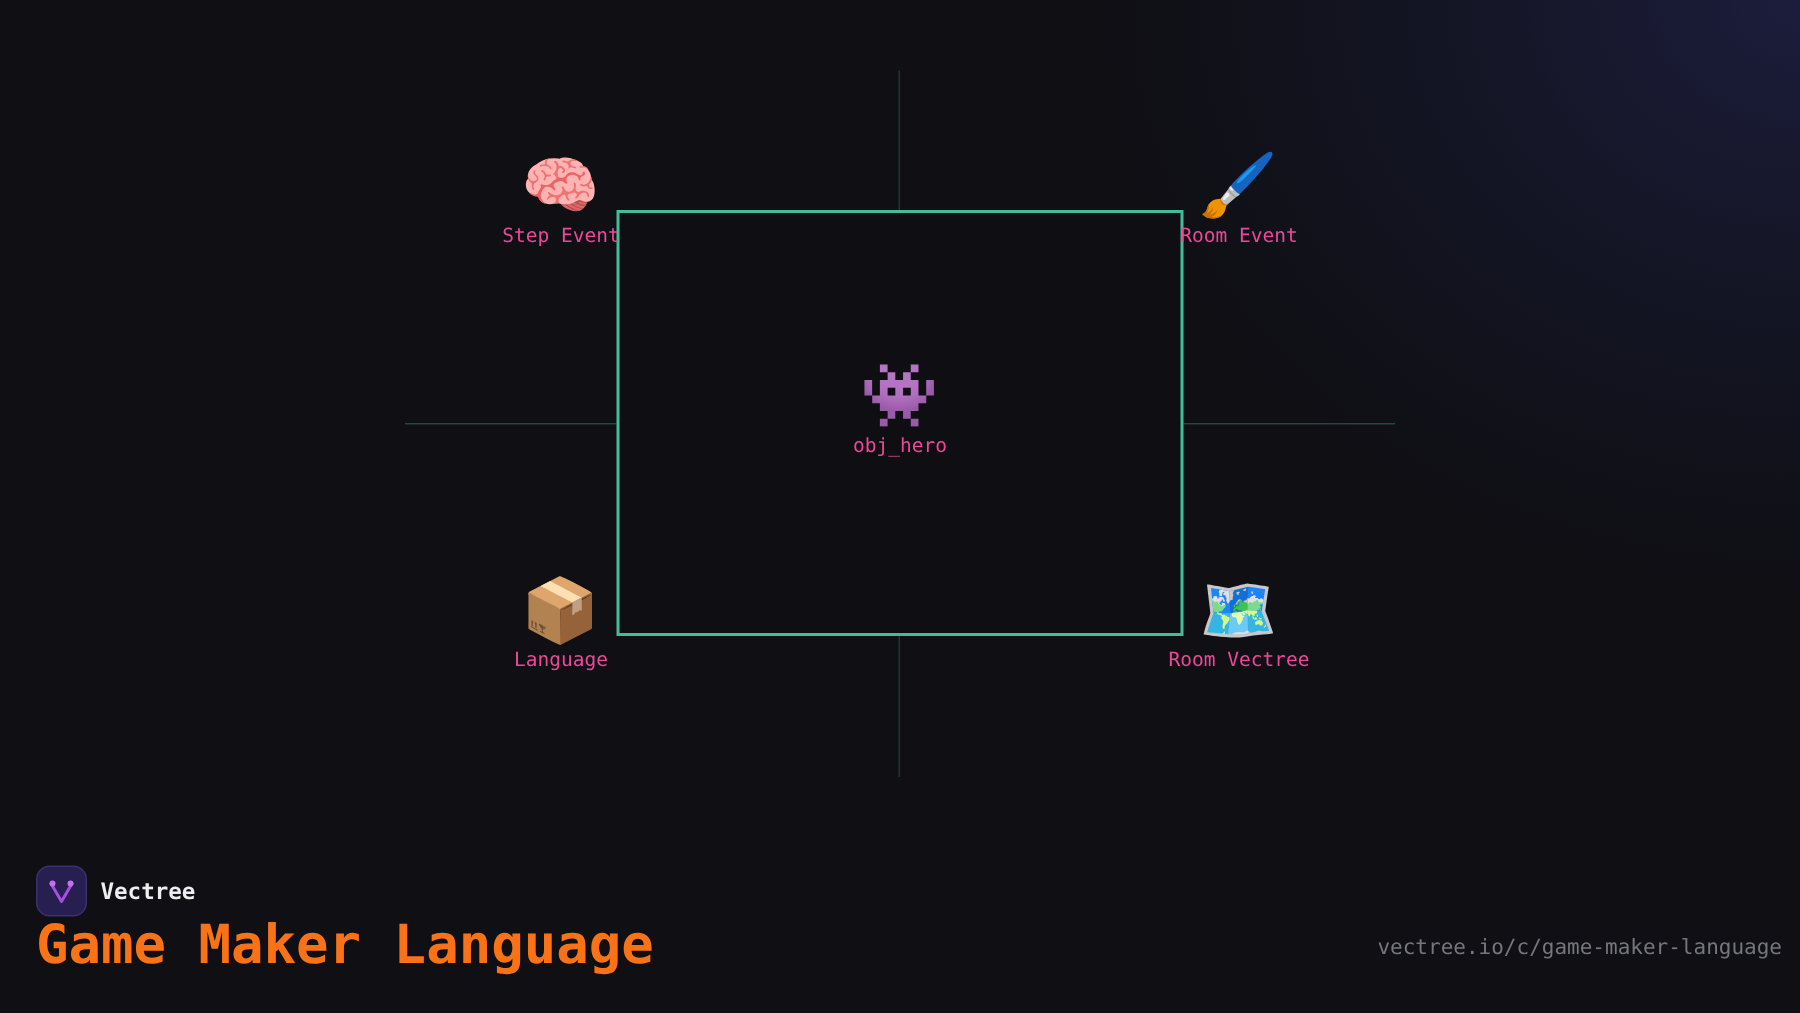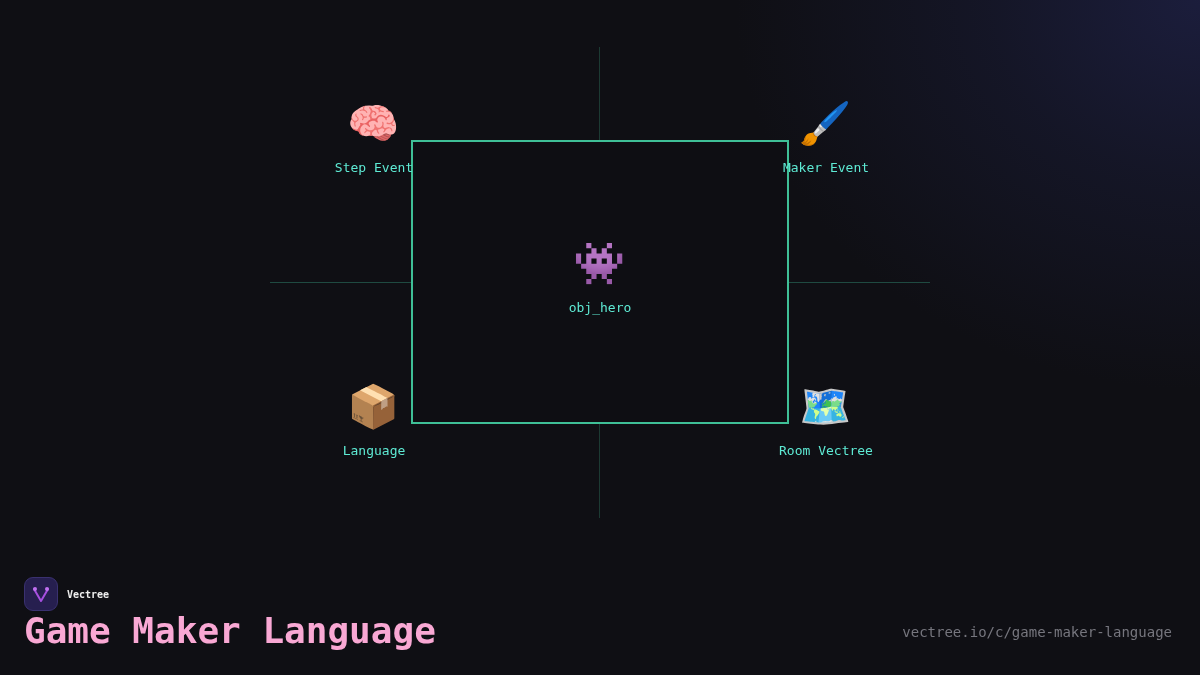--- a/index.html
+++ b/index.html
@@ -27,43 +27,43 @@
       border: 2px solid #3fbf97;
       background: #0e0e13;
     }
     .node {
       position: absolute; width: 140px;
       display: flex; flex-direction: column; align-items: center;
       transform: translateX(-50%);
     }
     .node .glyph { font-size: 42px; line-height: 48px; height: 48px; }
     .node .label {
-      margin-top: 12px;
-      font-size: 13px; color: #5eead4; white-space: nowrap;
+      margin-top: 2px;
+      font-size: 13px; color: #ec4899; white-space: nowrap;
     }
     .brand {
       position: absolute; left: 24px; top: 577px;
       display: flex; align-items: center; gap: 9px;
     }
     .brand-logo {
       width: 34px; height: 34px; border-radius: 9px;
       background: #261f4f; border: 1px solid #3a3170;
       display: flex; align-items: center; justify-content: center;
     }
     .brand-name {
       font-family: "DejaVu Sans Mono", monospace; font-weight: bold;
-      font-size: 10px; color: #eeeeee;
+      font-size: 15px; color: #eeeeee;
     }
     .title {
       position: absolute; left: 24px; top: 610px;
       font-family: "DejaVu Sans Mono", "Liberation Mono", monospace;
-      font-weight: bold; font-size: 36px; color: #f9a8d4; letter-spacing: 0px;
+      font-weight: bold; font-size: 36px; color: #f97316; letter-spacing: 0px;
     }
     .url {
-      position: absolute; right: 28px; top: 624px;
+      position: absolute; right: 12px; top: 624px;
       font-size: 14px; color: #76767e;
     }
   </style>
 </head>
 <body>
 
 <div class="bg-glow"></div>
 
 <div class="axis-v"></div>
 <div class="axis-h"></div>
@@ -75,21 +75,21 @@
   <div class="label">obj_hero</div>
 </div>
 
 <div class="node" style="left:374px; top:100px;">
   <div class="glyph">🧠</div>
   <div class="label">Step Event</div>
 </div>
 
 <div class="node" style="left:826px; top:100px;">
   <div class="glyph">🖌️</div>
-  <div class="label">Maker Event</div>
+  <div class="label">Room Event</div>
 </div>
 
 <div class="node" style="left:374px; top:383px;">
   <div class="glyph">📦</div>
   <div class="label">Language</div>
 </div>
 
 <div class="node" style="left:826px; top:383px;">
   <div class="glyph">🗺️</div>
   <div class="label">Room Vectree</div>

